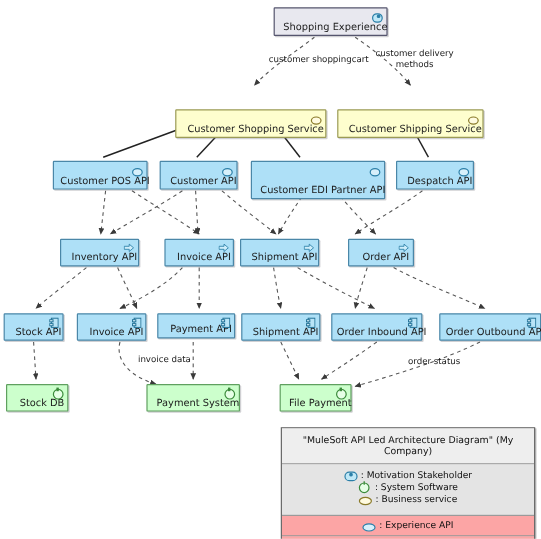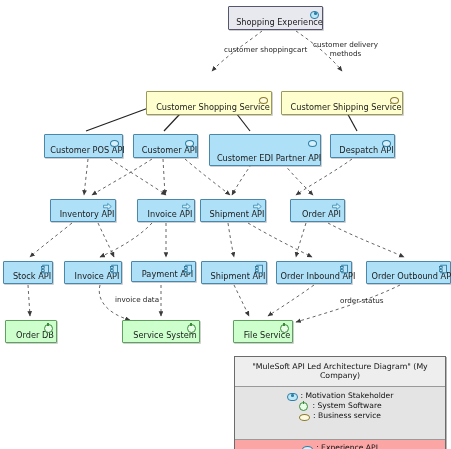--- a/index.html
+++ b/index.html
@@ -149,21 +149,21 @@
     color: #111;
   }
   .legend-row:last-child { border-bottom: none; }
   .legend-title {
     background: #eeeeee;
     font-size: 7.8px;
     padding: 5px 4px;
   }
   .legend-group {
     background: #e4e4e4;
-    padding: 4px 4px 18px 4px;
+    padding: 4px 4px 8px 4px;
   }
   .legend-line {
     display: flex;
     align-items: center;
     justify-content: center;
     gap: 3px;
     height: 10px;
   }
   .legend-line .gi {
     display: inline-flex;
@@ -370,33 +370,33 @@
               <rect x="0.4" y="5.8" width="3.2" height="2" fill="#d9f2fc" stroke="#1f6f95" stroke-width="0.9"></rect>
             </svg>
           </span>
         </span>
         <span class="lbl">Order Outbound API</span>
       </div>
       <div class="node n-software" style="left: 5px; top: 320px; width: 52px; height: 23px;">
         <span class="ico" style="display: flex; align-items: center; justify-content: center;">
           <span class="ico-circle" style="display: inline-flex; align-items: center; justify-content: center;"></span>
         </span>
-        <span class="lbl">Order DB</span>
+        <span class="lbl">Stock DB</span>
       </div>
       <div class="node n-software" style="left: 122px; top: 320px; width: 78px; height: 23px;">
         <span class="ico" style="display: flex; align-items: center; justify-content: center;">
           <span class="ico-circle" style="display: inline-flex; align-items: center; justify-content: center;"></span>
         </span>
-        <span class="lbl">Service System</span>
+        <span class="lbl">Payment System</span>
       </div>
       <div class="node n-software" style="left: 233px; top: 320px; width: 60px; height: 23px;">
         <span class="ico" style="display: flex; align-items: center; justify-content: center;">
           <span class="ico-circle" style="display: inline-flex; align-items: center; justify-content: center;"></span>
         </span>
-        <span class="lbl">File Service</span>
+        <span class="lbl">File Payment</span>
       </div>
     </div>
 
   <div id="edge-labels-host">
       <div class="edge-label" style="left: 224px; top: 46px; white-space: pre;">customer shoppingcart</div>
       <div class="edge-label" style="left: 313px; top: 41px; white-space: pre;">customer delivery
 methods</div>
       <div class="edge-label" style="left: 115px; top: 296px; white-space: pre;">invoice data</div>
       <div class="edge-label" style="left: 340px; top: 297px; white-space: pre;">order status</div>
     </div>

